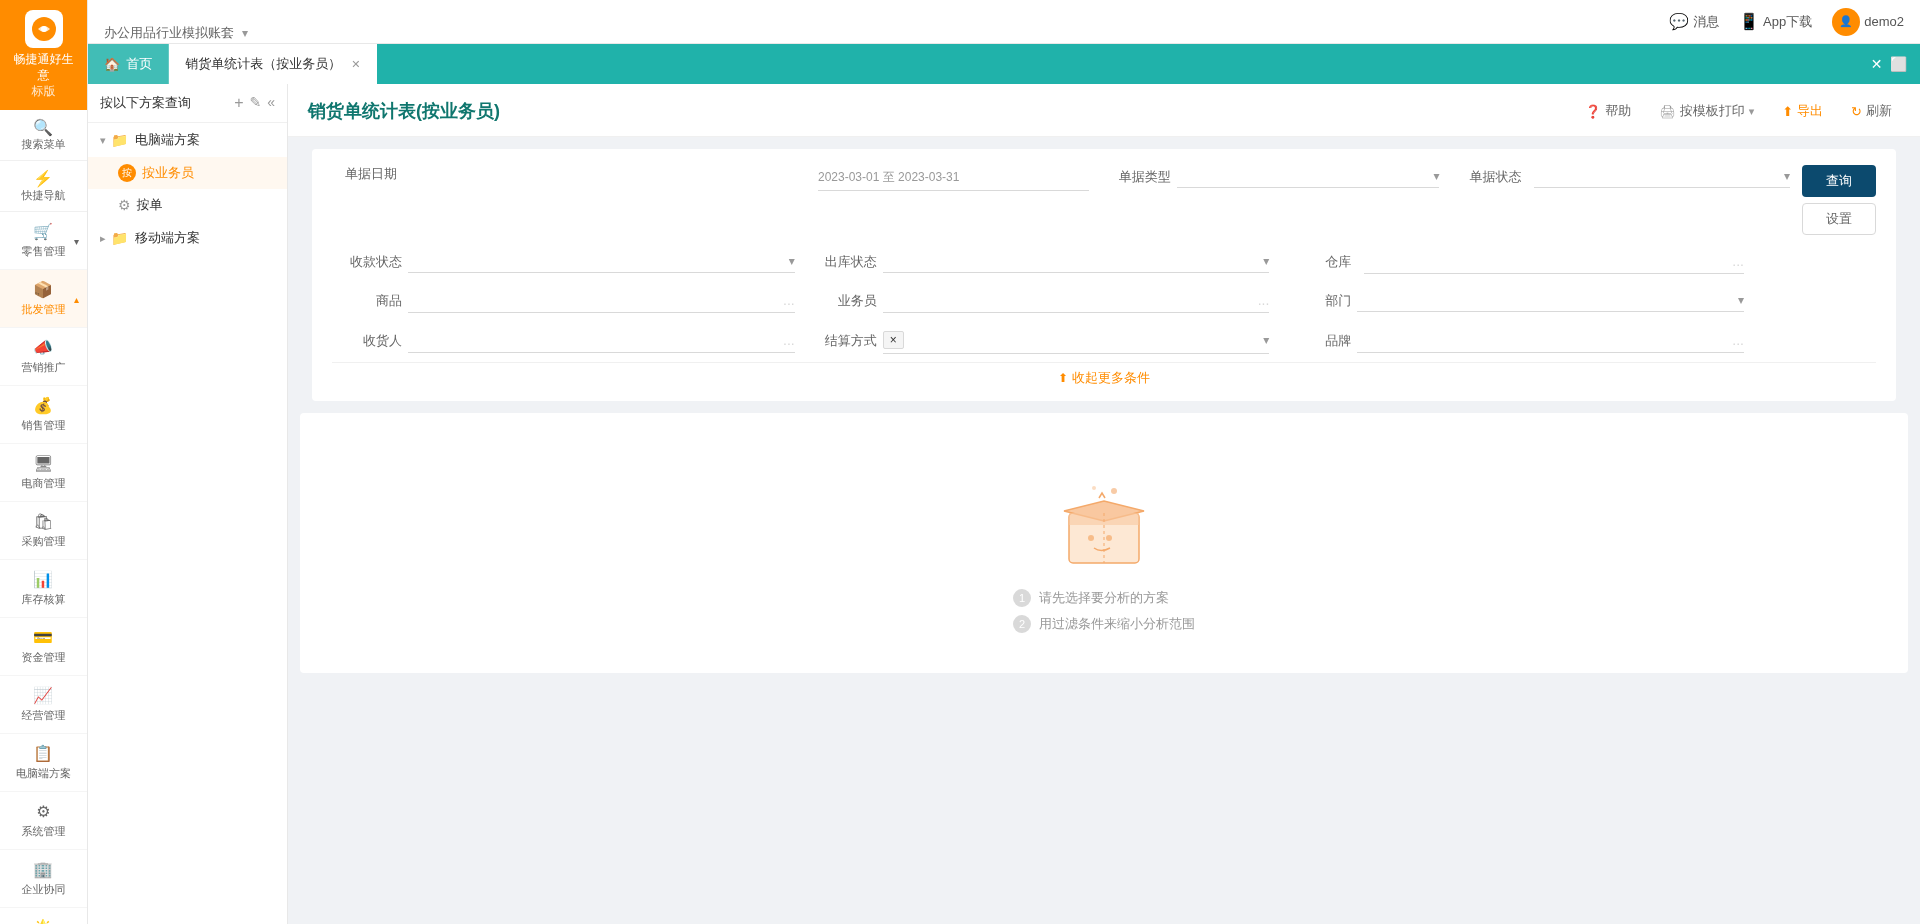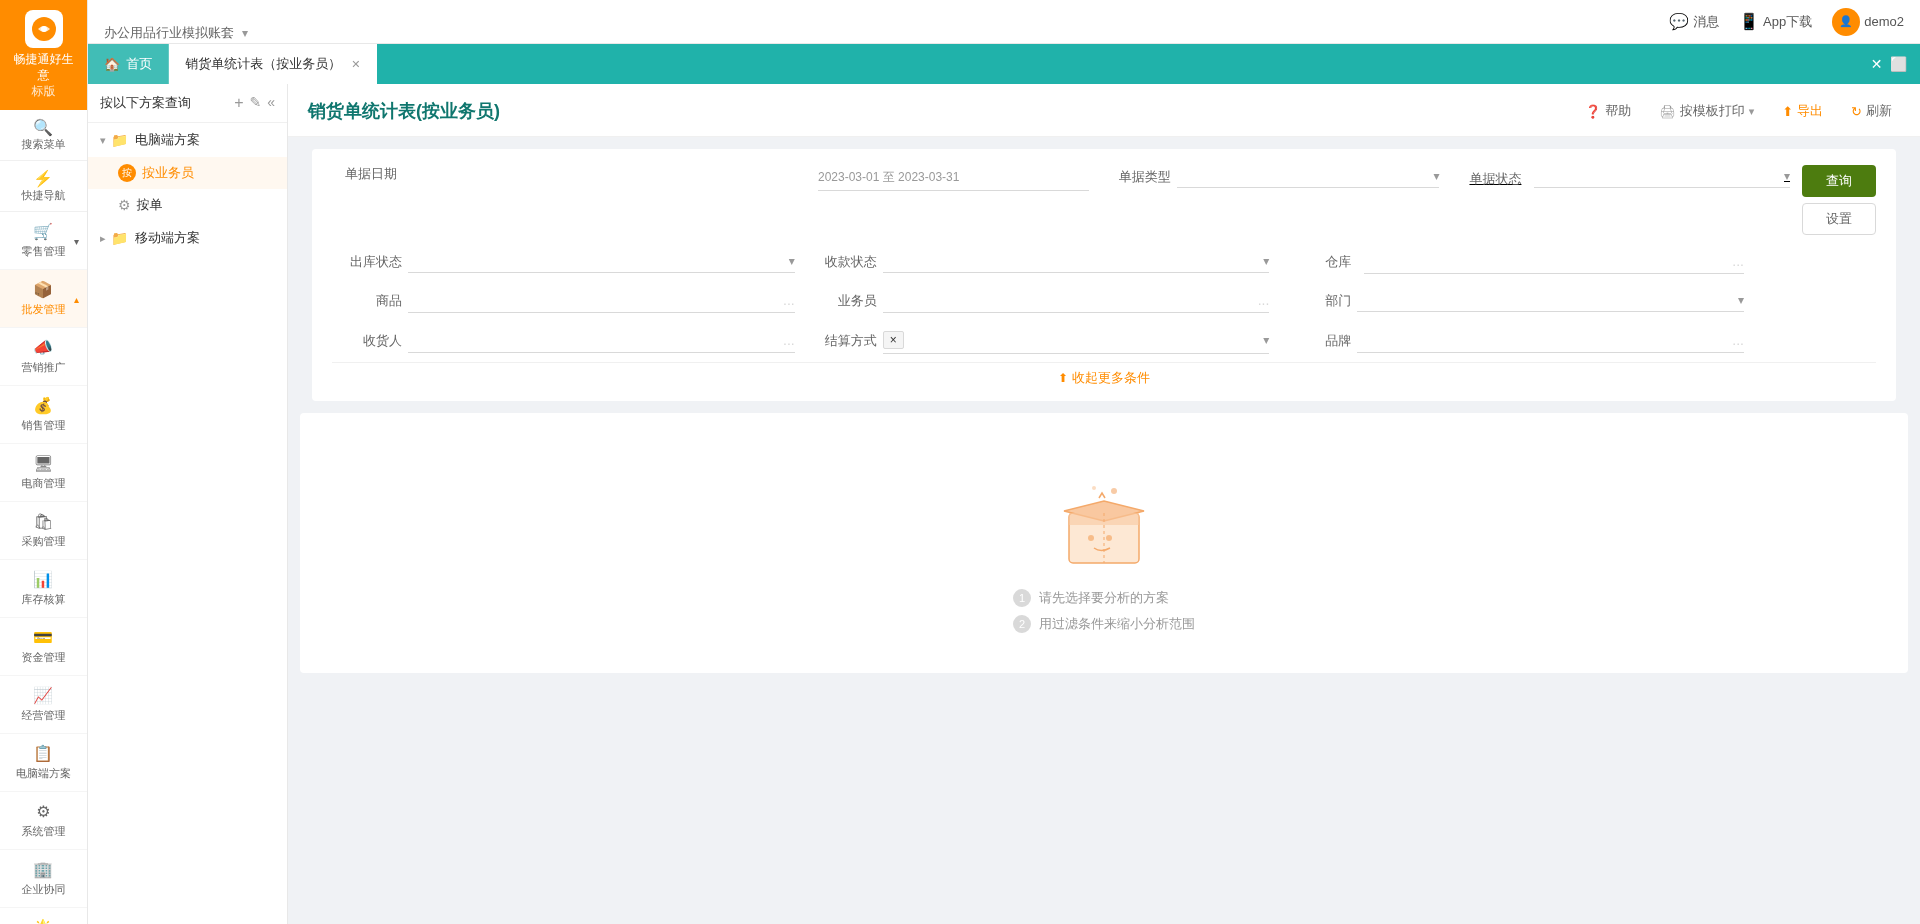--- a/index.html
+++ b/index.html
@@ -194,21 +194,21 @@
       padding: 2px 6px;
       border-radius: 2px;
       cursor: pointer;
       font-size: 12px;
       color: #666;
     }
     .date-tab.active { background: #ff8c00; color: #fff; border-radius: 10px; padding: 2px 8px; }
 
     
     .btn-query {
-      background: #4d7c0f;
+      background: #0c4a6e;
       color: #fff;
       border: none;
       border-radius: 4px;
       padding: 7px 24px;
       font-size: 13px;
       cursor: pointer;
       white-space: nowrap;
     }
     .btn-settings {
       background: #fff;
@@ -503,44 +503,44 @@
             </div>
 
             <div style="display:flex;align-items:center;gap:6px;flex:1;">
               <span class="filter-label">单据类型</span>
               <div class="filter-field-select" style="flex:1;">
                 <span class="field-text"></span>
                 <span class="field-arrow chevron-down"></span>
               </div>
             </div>
 
-            <div style="display:flex;align-items:flex-end;gap:13px;flex:1;text-decoration:underline;">
+            <div style="display:flex;align-items:center;gap:13px;flex:1;">
               <span class="filter-label">单据状态</span>
               <div class="filter-field-select" style="flex:1;">
                 <span class="field-text"></span>
                 <span class="field-arrow chevron-down"></span>
               </div>
             </div>
 
             <div class="settings-btn-group">
               <button class="btn-query">查询</button>
               <button class="btn-settings">设置</button>
             </div>
           </div>
 
           <div style="display:flex;align-items:center;gap:12px;margin-bottom:14px;">
             <div style="display:flex;align-items:center;gap:6px;flex:1;">
-              <span class="filter-label">出库状态</span>
+              <span class="filter-label">收款状态</span>
               <div class="filter-field-select" style="flex:1;">
                 <span class="field-text"></span>
                 <span class="field-arrow chevron-down"></span>
               </div>
             </div>
             <div style="display:flex;align-items:center;gap:6px;flex:1;">
-              <span class="filter-label">收款状态</span>
+              <span class="filter-label">出库状态</span>
               <div class="filter-field-select" style="flex:1;">
                 <span class="field-text"></span>
                 <span class="field-arrow chevron-down"></span>
               </div>
             </div>
             <div style="display:flex;align-items:center;gap:13px;flex:1;">
               <span class="filter-label">仓库</span>
               <div class="filter-field-dots" style="flex:1;border-bottom:1px solid #d9d9d9;padding:4px 0;">
                 <span class="dots">...</span>
               </div>

